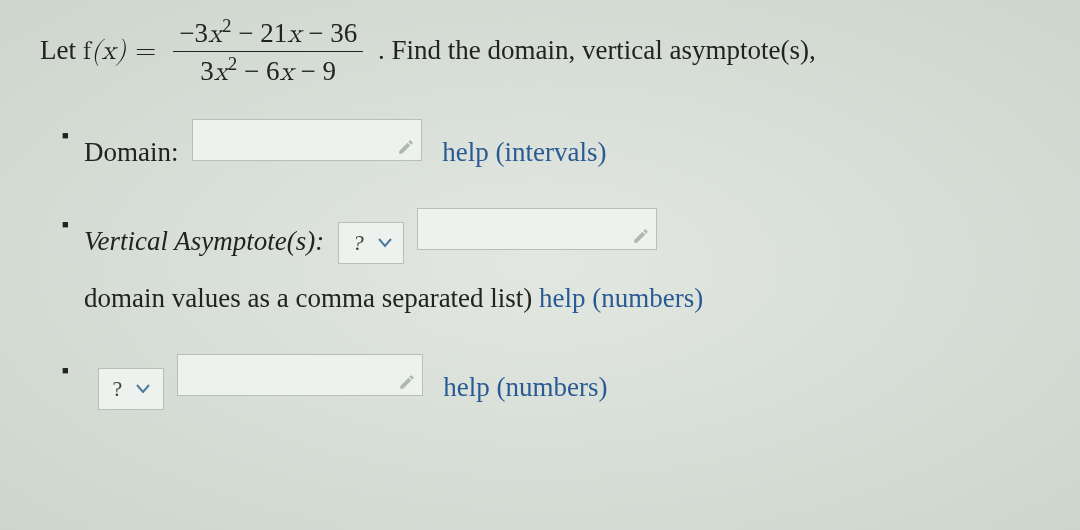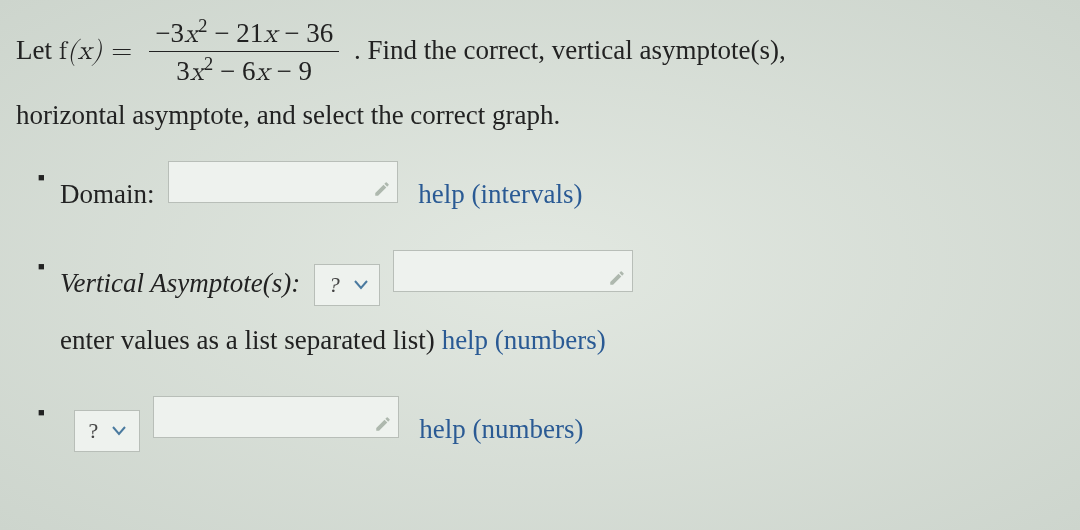--- a/index.html
+++ b/index.html
@@ -9,21 +9,21 @@
     height: 530px;
     overflow: hidden;
   }
   body {
     background: #d9e0d9;
     background-image: radial-gradient(ellipse at center, #e2e8e1 0%, #cdd5cd 100%);
     font-family: Georgia, "Times New Roman", serif;
     color: #222;
   }
   .container {
-    padding: 10px 28px 20px 16px;
+    padding: 10px 28px 20px 40px;
     font-size: 27px;
     line-height: 1.55;
   }
   .problem-stmt {
     margin-bottom: 24px;
   }
   .math {
     font-family: "Cambria Math", "Latin Modern Math", "STIX Two Math", Georgia, serif;
     font-style: italic;
   }
@@ -137,23 +137,22 @@
   <div class="problem-stmt">
     <span>Let</span>
     <span class="math">
       <span class="op">f</span>(<span>x</span>) <span class="op">=</span>
     </span>
     <span class="frac">
       <span class="num">−3<span class="math">x</span><sup>2</sup> − 21<span class="math">x</span> − 36</span>
       <span class="den">3<span class="math">x</span><sup>2</sup> − 6<span class="math">x</span> − 9</span>
     </span>
     <span>.</span>
-    <span>Find the correct, vertical asymptote(s),</span>
+    <span>Find the domain, vertical asymptote(s),</span>
     <br>
-    <span>horizontal asymptote, and select the correct graph.</span>
   </div>
 
   <ul class="answers">
     <li>
       <span>Domain:</span>&nbsp;
       <span class="text-input dom">
         <svg class="pencil" viewBox="0 0 24 24">
             <path fill="#7a8a7a" d="M3 17.25V21h3.75l11-11-3.75-3.75-11 11zM20.7 7.05a1 1 0 0 0 0-1.41l-2.34-2.34a1 1 0 0 0-1.41 0l-1.83 1.83 3.75 3.75 1.83-1.83z"></path>
           </svg>
       </span>&nbsp;&nbsp;
@@ -169,21 +168,21 @@
               <path d="M1 1 L7 8 L13 1" fill="none" stroke="#4a7a9f" stroke-width="2"></path>
             </svg>
         </span>&nbsp;
         <span class="text-input va">
           <svg class="pencil" viewBox="0 0 24 24">
               <path fill="#7a8a7a" d="M3 17.25V21h3.75l11-11-3.75-3.75-11 11zM20.7 7.05a1 1 0 0 0 0-1.41l-2.34-2.34a1 1 0 0 0-1.41 0l-1.83 1.83 3.75 3.75 1.83-1.83z"></path>
             </svg>
         </span>&nbsp;&nbsp;
       </span>
       <span class="continuation">
-        <span>enter values as a list separated list)</span>
+        <span>domain values as a comma separated list)</span>
         <span class="link">help (numbers)</span>
       </span>
     </li>
 
     <li>
       &nbsp;
       <span class="select">
         <span class="q">?</span>
         <svg width="14" height="10" viewBox="0 0 14 10">
             <path d="M1 1 L7 8 L13 1" fill="none" stroke="#4a7a9f" stroke-width="2"></path>

